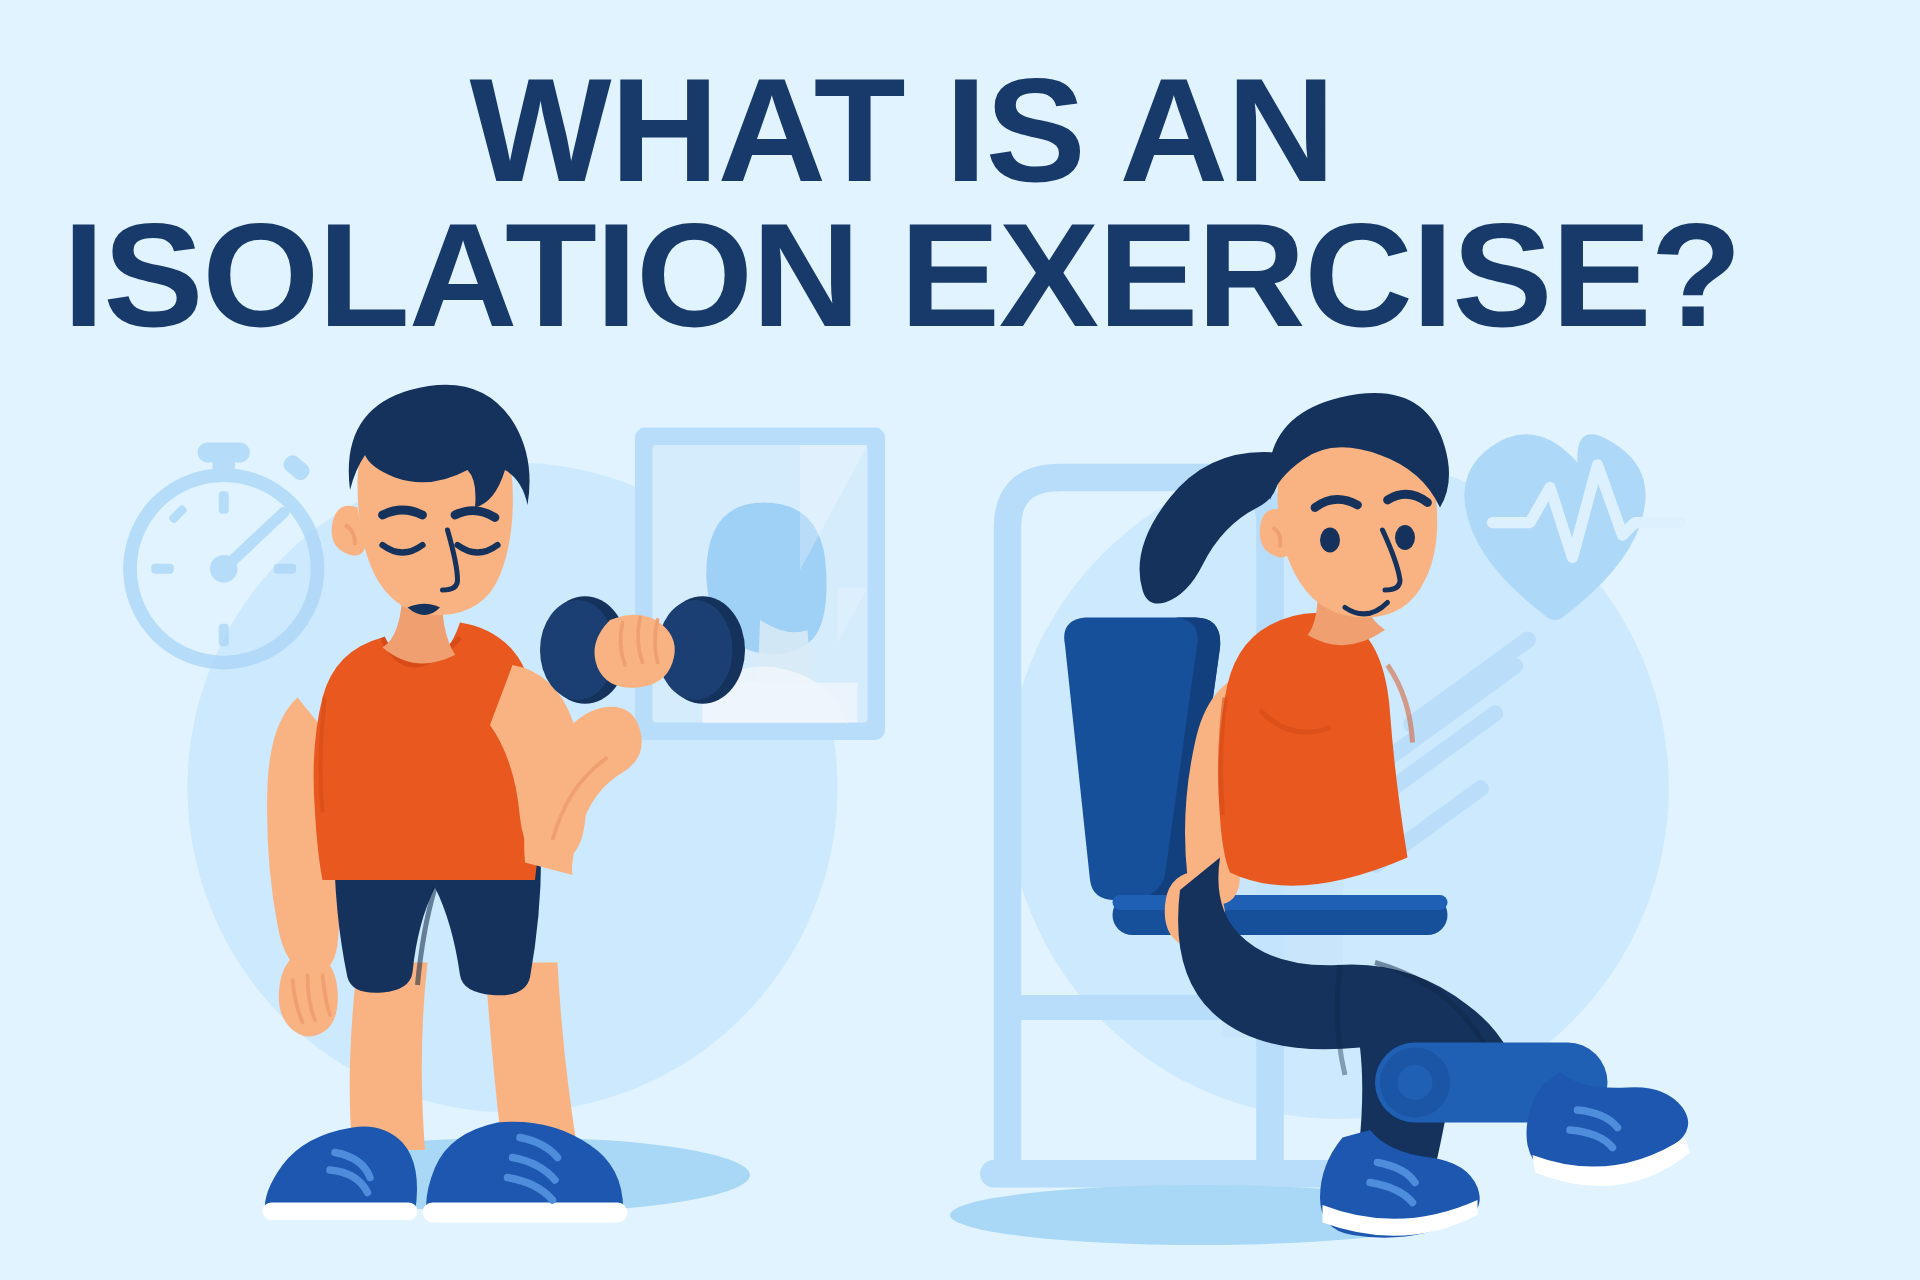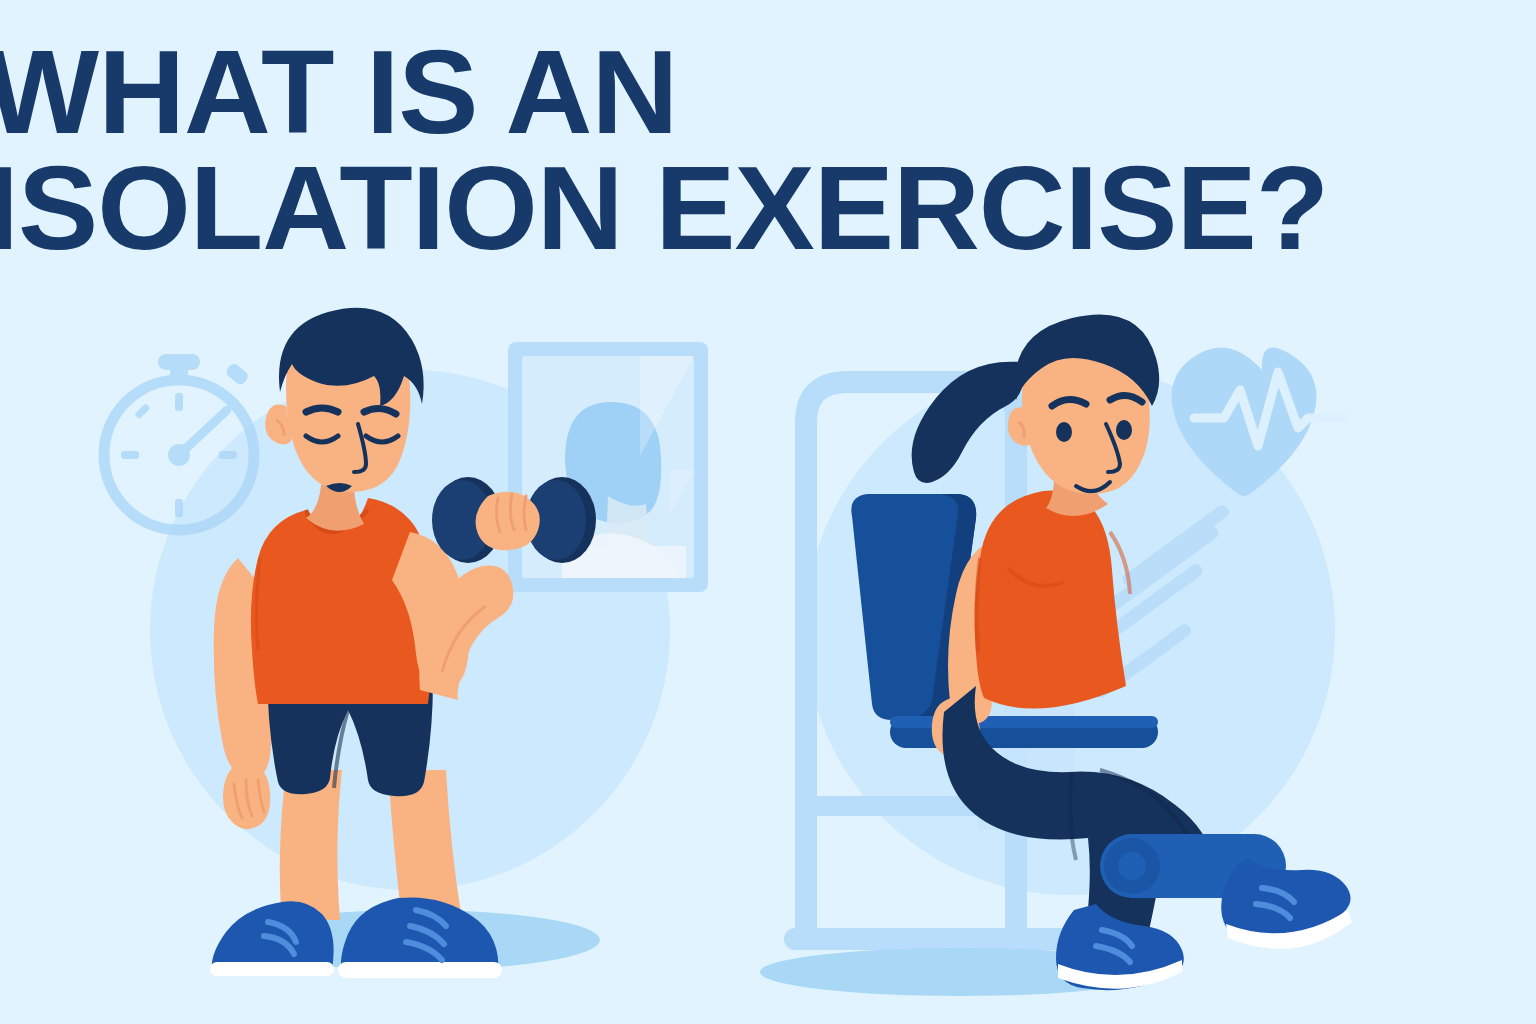--- a/index.html
+++ b/index.html
@@ -6,21 +6,22 @@
   html,body{margin:0;padding:0;}
   body{
     width:1536px;height:1024px;overflow:hidden;
     background:#e0f3ff;
     font-family:"Liberation Sans", sans-serif;
   }
   #stage{position:relative;width:1536px;height:1024px;background:#e0f3ff;}
 
   
   #title-block{
-    position:absolute;left:0;top:35px;width:1443px;
+    position:absolute;left:0;top:48px;width:1443px;
+    text-align:center;
     pointer-events:none;
   }
   .title-line{
     display:block;
     color:#173a6a;
     font-family:"Liberation Sans", sans-serif;
     font-weight:bold;
     letter-spacing:-1px;
     line-height:0.98;
     white-space:nowrap;

